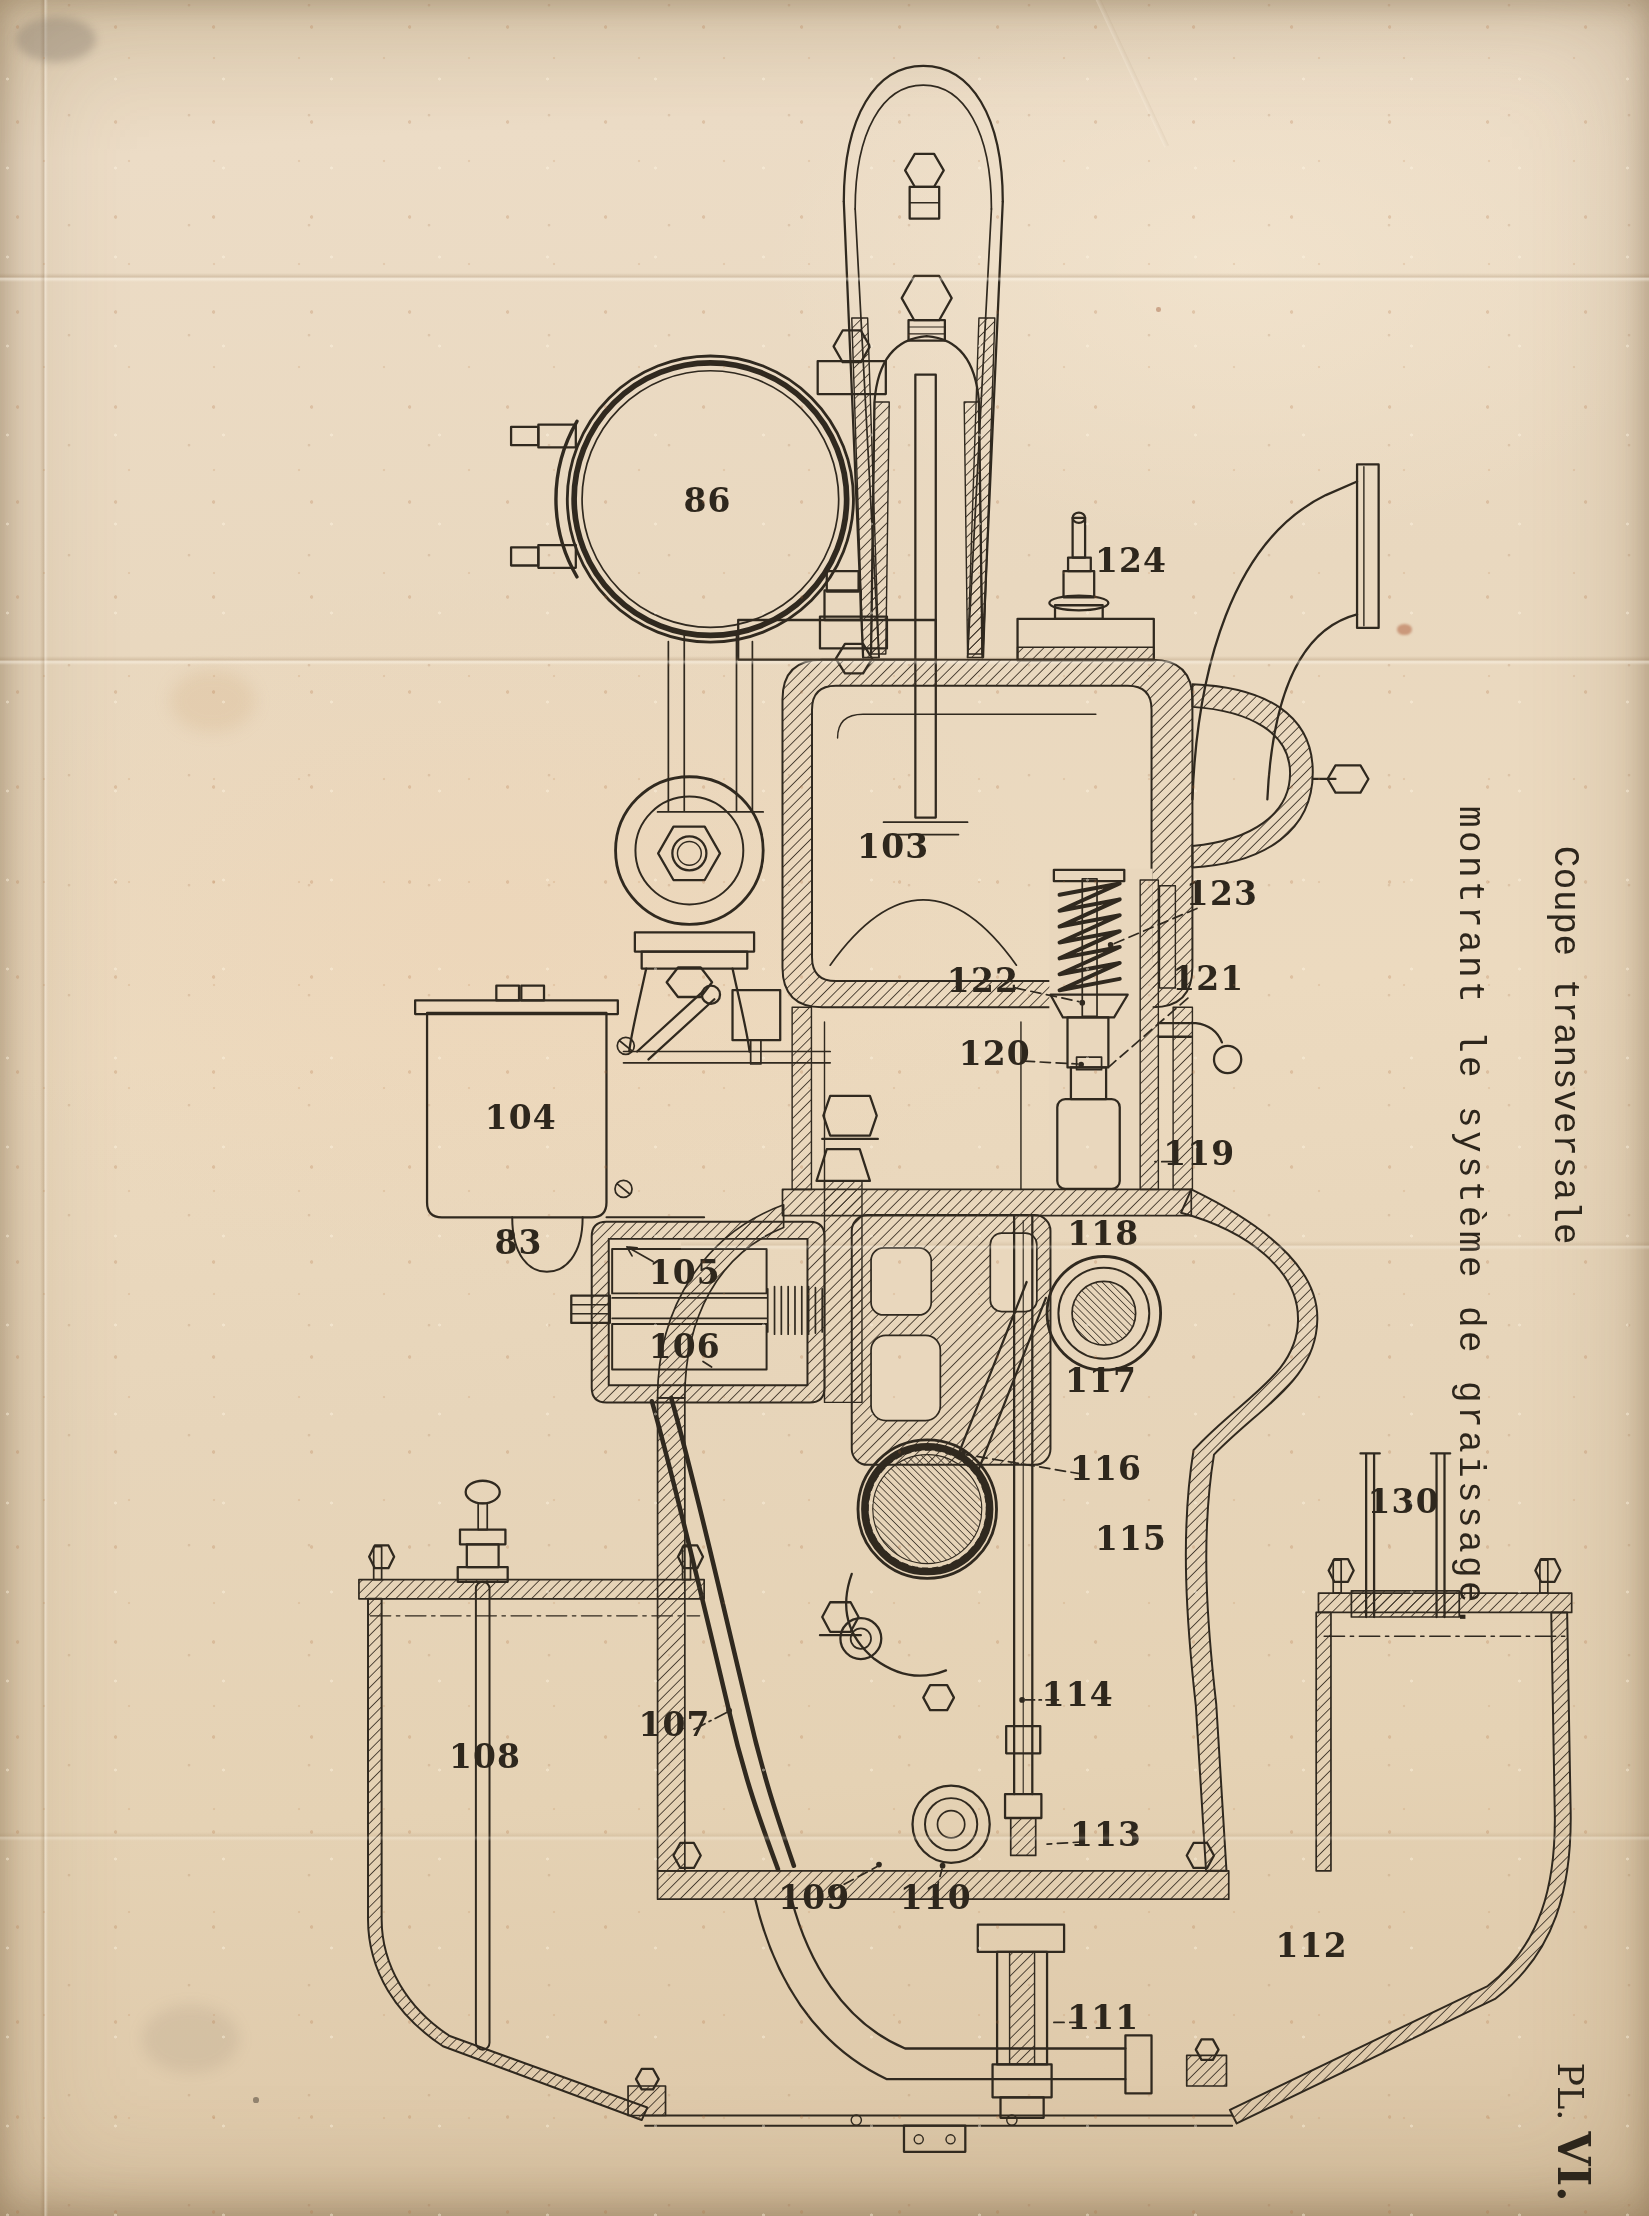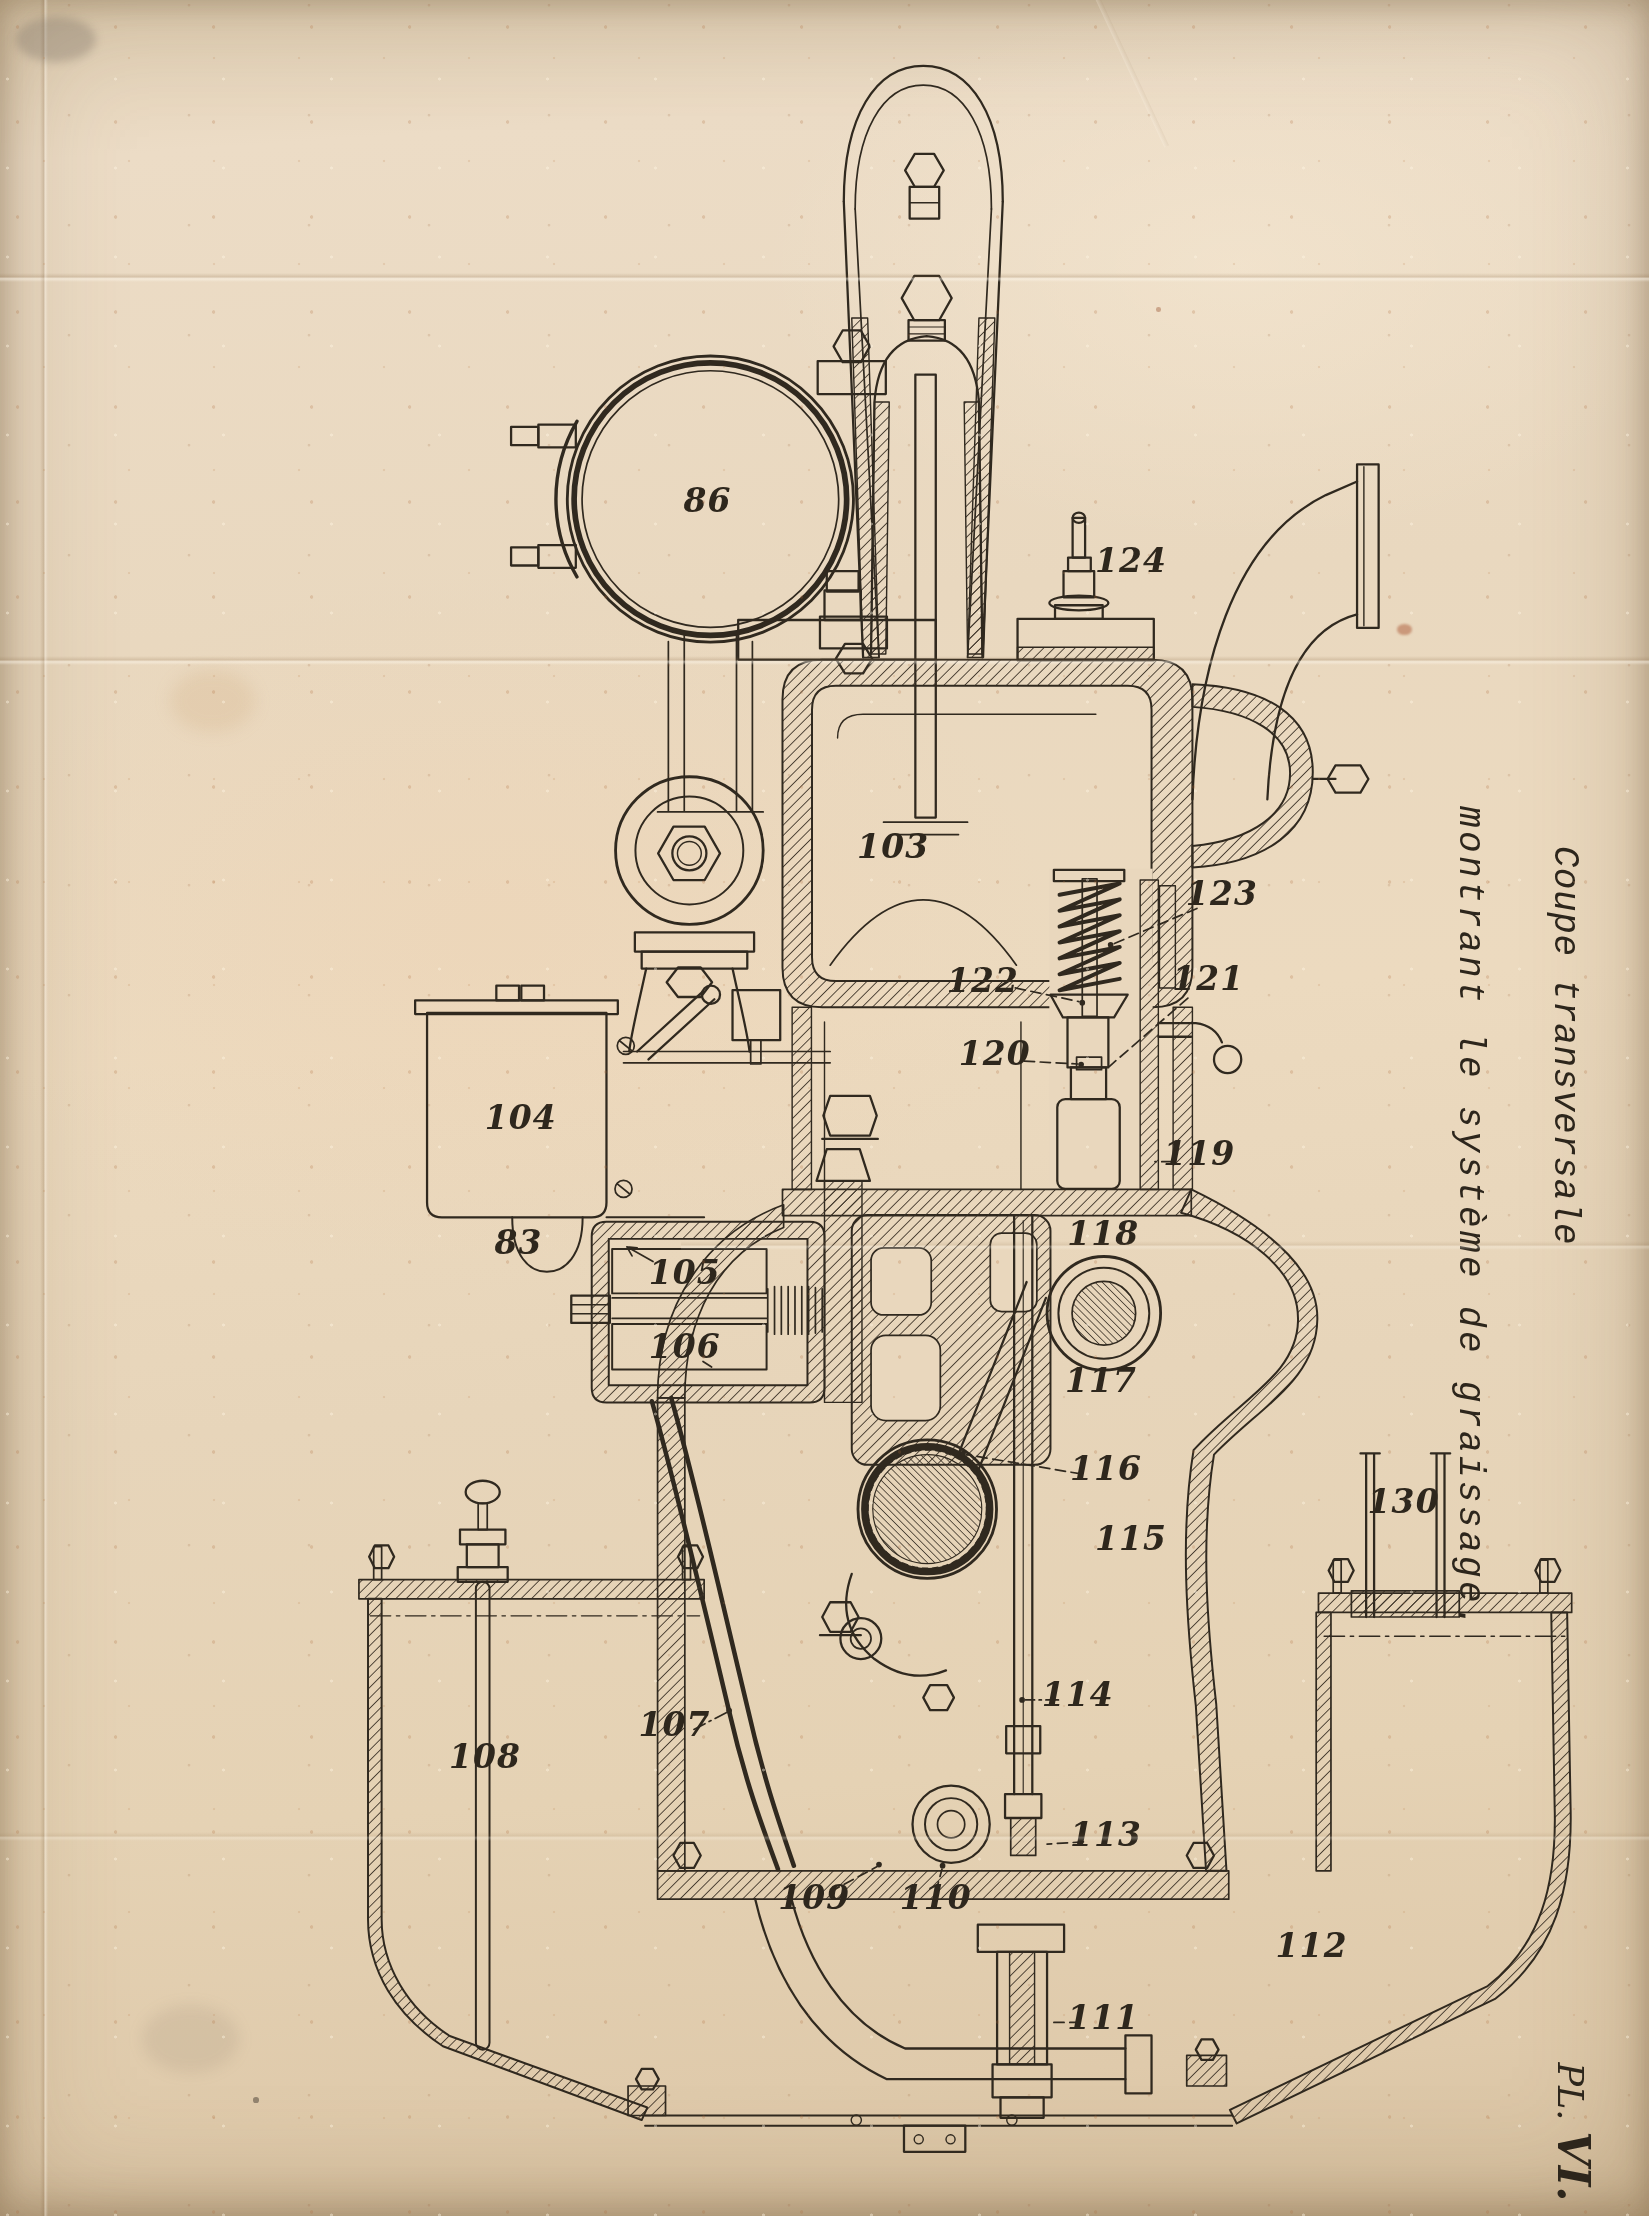--- a/index.html
+++ b/index.html
@@ -4,21 +4,20 @@
 <style>
   html,body{margin:0;padding:0;background:#b9a88e;}
   .page{
     position:relative; width:1649px; height:2216px; overflow:hidden;
     background:
       radial-gradient(795px 511px at 30% 42%, rgba(240,205,170,0.25), rgba(240,205,170,0) 70%),
       radial-gradient(681px 398px at 75% 12%, rgba(255,244,224,0.30), rgba(255,244,224,0) 70%),
       linear-gradient(176deg,#e2d1b6 0%,#ecdcc6 7%,#e9d8bf 28%,#ecdabf 46%,#e7d5ba 62%,#e5d2b4 79%,#dfcaab 92%,#d6c09f 100%);
     box-shadow: inset 0 0 125px rgba(110,82,48,0.30), inset 0 -14.8px 34px rgba(95,70,40,0.22), inset 0 8px 23px rgba(95,70,40,0.18);
     font-family:"Liberation Serif", serif;
-    font-style:italic;
   }
   .speckles{position:absolute;inset:0;pointer-events:none;opacity:.75;
     background-image:
       radial-gradient(circle at 17.6px 27px, rgba(171,104,56,0.30) 0 1.4px, transparent 2px),
       radial-gradient(circle at 69px 5.1px, rgba(150,90,48,0.22) 0 1.1px, transparent 1.7px),
       radial-gradient(circle at 44px 58px, rgba(190,130,80,0.26) 0 1px, transparent 1.6px),
       radial-gradient(circle at 7.4px 79px, rgba(255,246,228,0.55) 0 1.2px, transparent 1.8px),
       radial-gradient(circle at 89px 43px, rgba(120,70,40,0.20) 0 0.9px, transparent 1.5px);
     background-size:98px 95px, 120px 110px, 85px 103px, 108px 89px, 78px 85px;}
   .crease-h{position:absolute;left:0;width:100%;height:9px;pointer-events:none;

